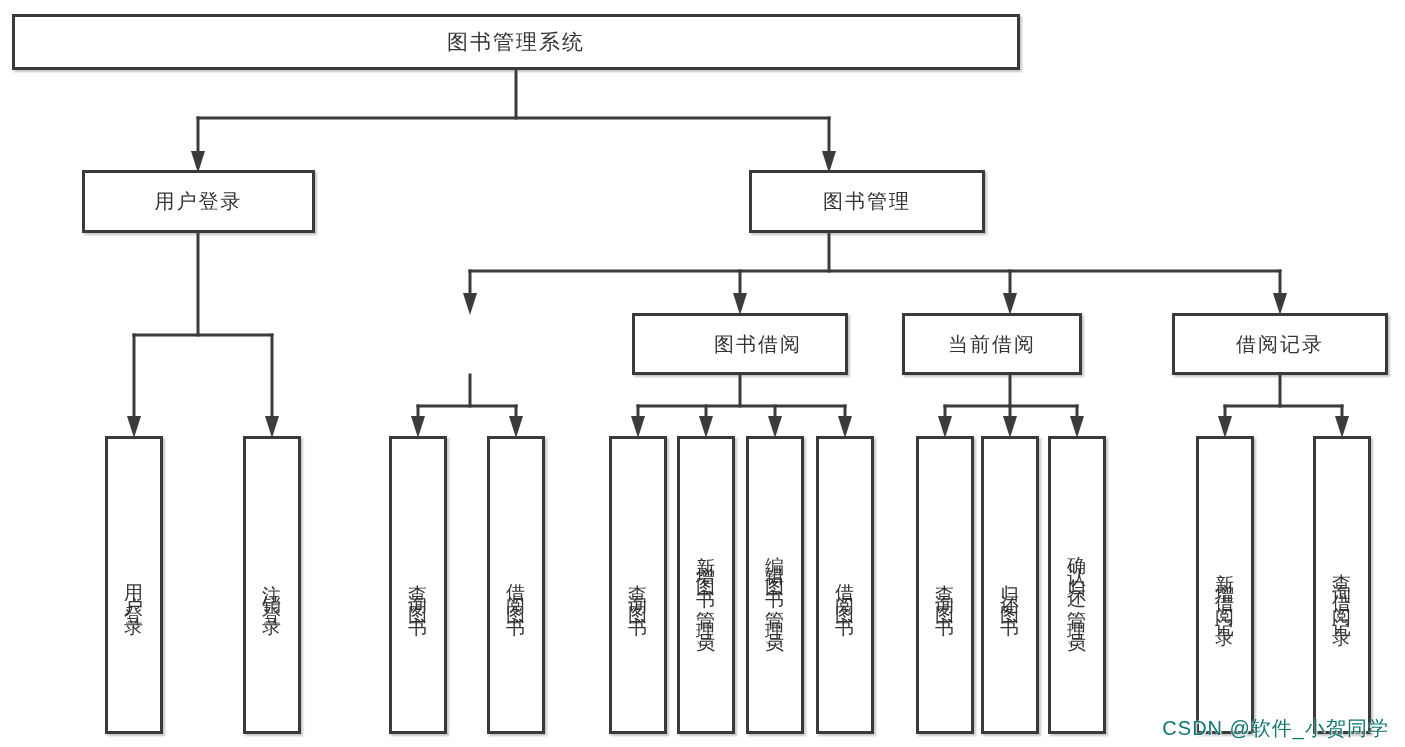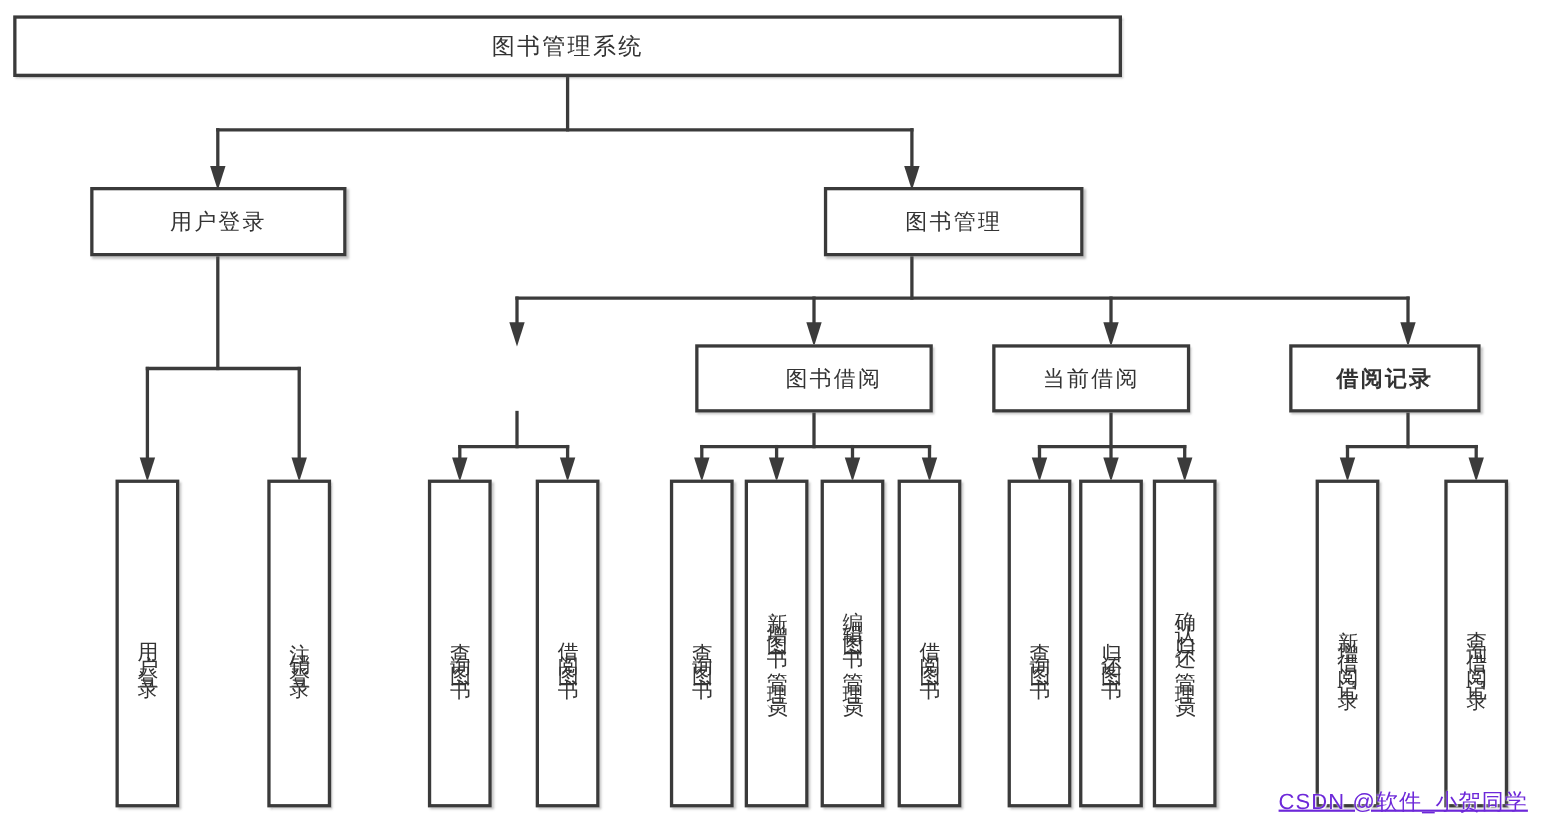--- a/index.html
+++ b/index.html
@@ -40,25 +40,24 @@
     letter-spacing: 11px;
     padding-top: 11px;
     line-height: 1;
   }
   .watermark {
     position: absolute;
     right: 16px;
     bottom: 5px;
     z-index: 3;
     font-size: 20px;
-    color: #6d28d9;
+    color: #0f766e;
     letter-spacing: 1px;
     text-shadow: 0 0 2px #ffffff, 1px 1px 1px #ffffff;
     white-space: nowrap;
-    text-decoration: underline;
   }
 </style>
 </head>
 <body>
 
 <div class="canvas">
 
   <svg id="connectors" viewBox="0 0 1405 747" xmlns="http://www.w3.org/2000/svg">
       <g>
         <path d="M516 70 L516 118" stroke="#3b3b3b" stroke-width="3" stroke-linecap="square" fill="none"></path>
@@ -128,21 +127,21 @@
       </g>
     </svg>
 
   <div class="node hbox root" style="left:12px; top:14px; width:1008px; height:56px;">图书管理系统</div>
 
   <div class="node hbox" style="left:82px; top:170px; width:233px; height:63px;">用户登录</div>
   <div class="node hbox" style="left:749px; top:170px; width:236px; height:63px;">图书管理</div>
 
   <div class="node hbox" style="left:632px; top:313px; width:216px; height:62px;padding-left:36px;">图书借阅</div>
   <div class="node hbox" style="left:902px; top:313px; width:180px; height:62px;">当前借阅</div>
-  <div class="node hbox" style="left:1172px; top:313px; width:174px; height:62px;font-weight:bold;">借阅记录</div>
+  <div class="node hbox" style="left:1172px; top:313px; width:216px; height:62px;">借阅记录</div>
 
   <div class="node vbox" style="left:105px; top:436px; width:58px; height:298px;">用户登录</div>
   <div class="node vbox" style="left:243px; top:436px; width:58px; height:298px;">注销登录</div>
 
   <div class="node vbox" style="left:389px; top:436px; width:58px; height:298px;">查询图书</div>
   <div class="node vbox" style="left:487px; top:436px; width:58px; height:298px;">借阅图书</div>
 
   <div class="node vbox" style="left:609px; top:436px; width:58px; height:298px;">查询图书</div>
   <div class="node vbox" style="left:677px; top:436px; width:58px; height:298px;">新增图书（管理员）</div>
   <div class="node vbox" style="left:746px; top:436px; width:58px; height:298px;">编辑图书（管理员）</div>

